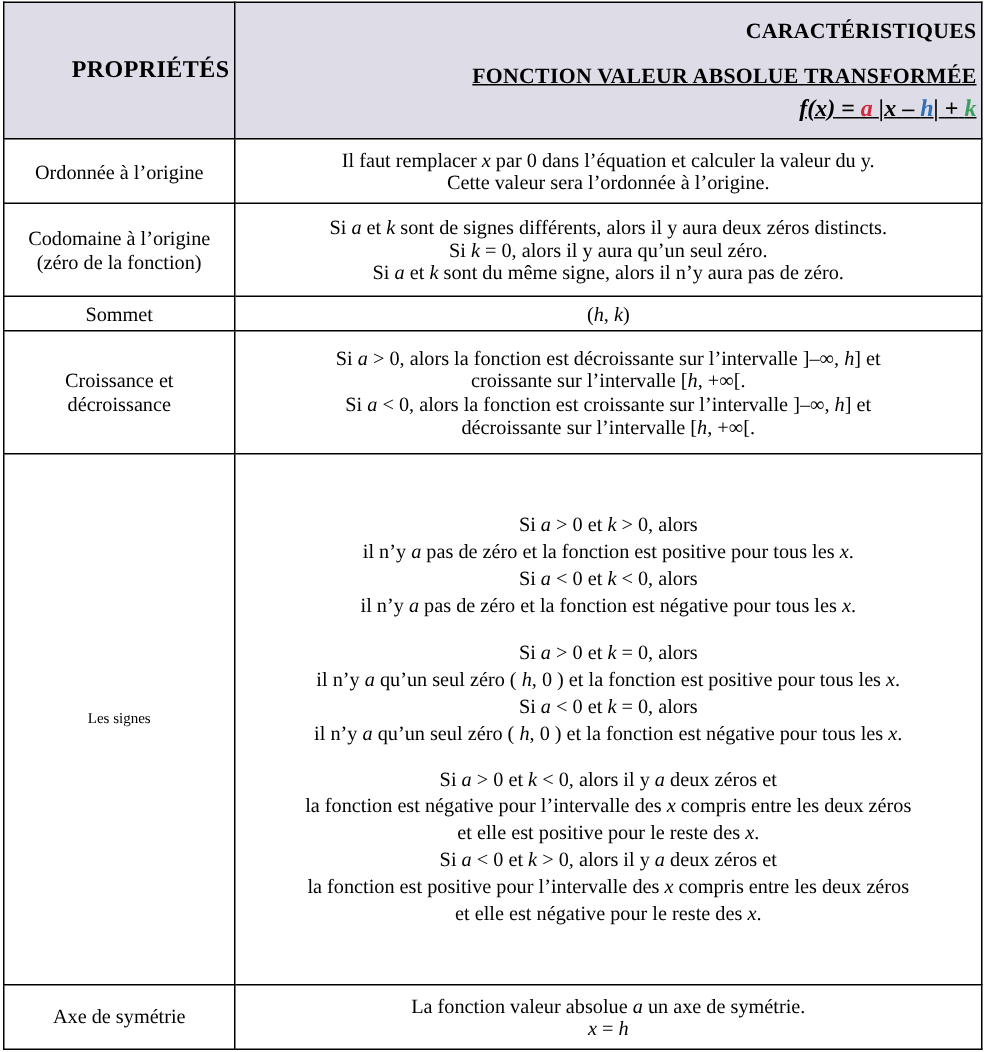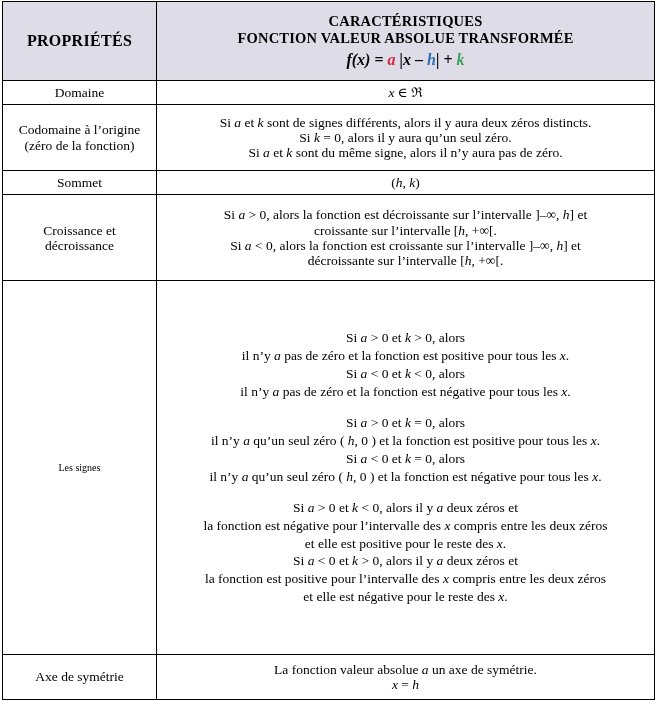--- a/index.html
+++ b/index.html
@@ -36,39 +36,40 @@
     padding: 1px 3px;
     line-height: 1.14;
   }
 
   col.c-prop { width: 154px; }
   col.c-char { width: 498px; }
 
   
   .hdr td {
     background: #dedde7;
-    text-align: center;
+    text-align: right;
     font-weight: bold;
     padding: 4px 3px 6px 3px;
   }
   .hdr-prop {
     font-size: 16px;
     letter-spacing: .3px;
   }
   .hdr-title-l1, .hdr-title-l2 {
     font-size: 14.5px;
     letter-spacing: .2px;
     white-space: nowrap;
   }
-  .hdr-title-l2 { margin-top: 1px; }
+  .hdr-title-l2 { margin-top: 14px; text-decoration: underline; }
   .formula {
     margin-top: 4px;
     font-size: 16px;
     font-weight: bold;
     font-style: italic;
+    text-decoration: underline;
   }
   .formula .fx { }
   .formula .eq { font-style: normal; }
   .a-col { color: #d1293d; }
   .h-col { color: #2f6fb5; }
   .k-col { color: #3c9f5f; }
   .bars { font-style: italic; font-weight: bold; }
 
   
   .prop-cell {
@@ -111,30 +112,31 @@
             <span class="a-col">a</span>
             <span class="bars">|</span><span>x</span>
             <span class="eq">–</span>
             <span class="h-col">h</span><span class="bars">|</span>
             <span class="eq">+</span>
             <span class="k-col">k</span>
           </div>
         </td>
       </tr>
 
-      <tr>
-        <td class="prop-cell">
-          <span>Domaine</span>
-        </td>
-        <td class="char-cell">
-          <span class="ln"><em class="v">x</em> ∈ ℜ</span>
-        </td>
-      </tr>
-
-
+
+
+      <tr>
+        <td class="prop-cell">
+          <span>Ordonnée à l’origine</span>
+        </td>
+        <td class="char-cell">
+          <span class="ln">Il faut remplacer <em class="v">x</em> par 0 dans l’équation et calculer la valeur du y.</span>
+          <span class="ln">Cette valeur sera l’ordonnée à l’origine.</span>
+        </td>
+      </tr>
 
       <tr>
         <td class="prop-cell">
           <span>Codomaine à l’origine</span>
           <span class="sub">(zéro de la fonction)</span>
         </td>
         <td class="char-cell">
           <span class="ln">Si <em class="v">a</em> et <em class="v">k</em> sont de signes différents, alors il y aura deux zéros distincts.</span>
           <span class="ln">Si <em class="v">k</em> = 0, alors il y aura qu’un seul zéro.</span>
           <span class="ln">Si <em class="v">a</em> et <em class="v">k</em> sont du même signe, alors il n’y aura pas de zéro.</span>

